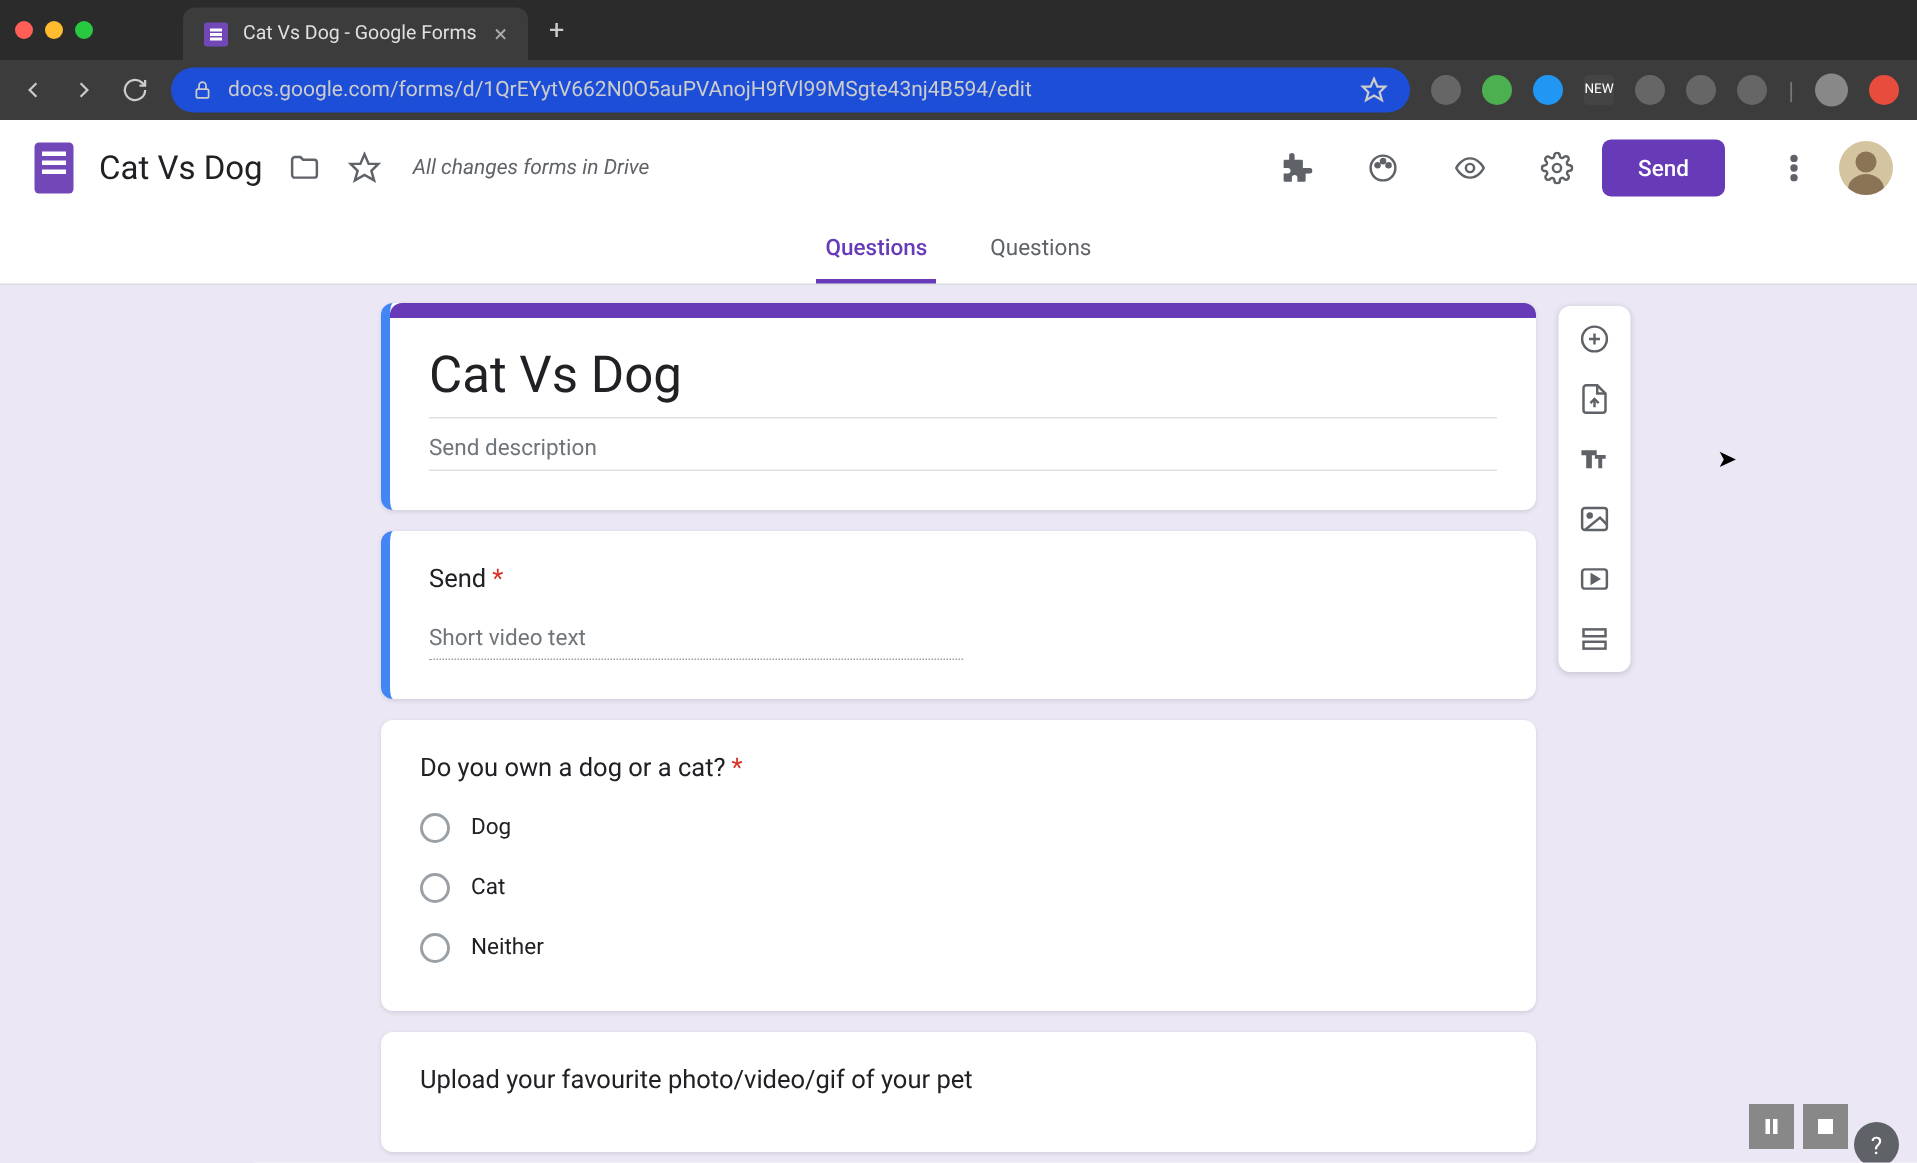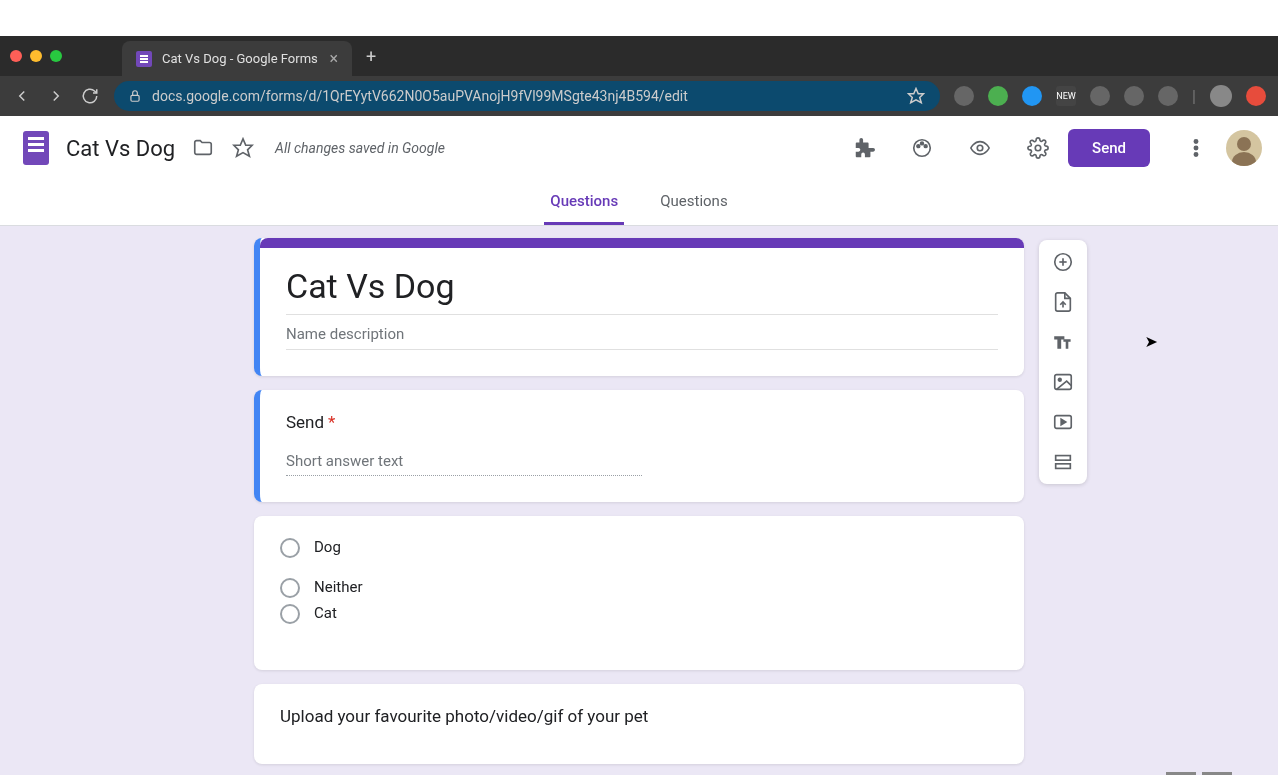--- a/index.html
+++ b/index.html
@@ -1,34 +1,34 @@
 <!DOCTYPE html>
 <html><head>
 <meta charset="utf-8">
 <style>
 * { margin: 0; padding: 0; box-sizing: border-box; font-family: -apple-system, BlinkMacSystemFont, "Segoe UI", Roboto, Arial, sans-serif; }
 body { width: 1278px; height: 775px; overflow: hidden; background: #fff; position: relative; }
 
 
-.browser-top { background: #2b2b2b; height: 40px; display: flex; align-items: center; padding: 0 10px; margin-top: 36px; }
+.browser-top { background: #2b2b2b; height: 40px; display: flex; align-items: center; padding: 0 10px; }
 .traffic-lights { display: flex; gap: 8px; margin-right: 60px; }
 .traffic-light { width: 12px; height: 12px; border-radius: 50%; }
 .tl-red { background: #ff5f57; }
 .tl-yellow { background: #febc2e; }
 .tl-green { background: #28c840; }
 .tab { display: flex; align-items: center; background: #3c3c3c; height: 35px; margin-top: 5px; padding: 0 14px; border-radius: 8px 8px 0 0; color: #e0e0e0; font-size: 13px; gap: 10px; min-width: 230px; }
 .tab-favicon { width: 16px; height: 16px; background: #7248b9; border-radius: 2px; display:flex; align-items:center; justify-content:center; }
 .tab-favicon svg { width:10px; height:10px; fill:#fff;}
 .tab-close { margin-left: auto; color: #aaa; font-size: 16px; cursor:pointer;}
 .new-tab-btn { color: #ccc; font-size: 18px; margin-left: 14px; cursor:pointer;}
 
 .browser-toolbar { background: #3c3c3c; height: 40px; display: flex; align-items: center; padding: 0 12px; gap: 14px; }
 .nav-icon { width: 20px; height: 20px; display: flex; align-items: center; justify-content: center; color: #ccc; cursor:pointer; }
 .nav-icon svg { width:18px; height:18px; stroke:#ccc; fill:none; stroke-width:2;}
-.url-bar { flex: 1; display: flex; align-items: center; background: #0c4a6e; border-radius: 20px; height: 30px; padding: 0 14px; color: #ccc; font-size: 14px; gap:10px; }
+.url-bar { flex: 1; display: flex; align-items: center; background: #1d4ed8; border-radius: 20px; height: 30px; padding: 0 14px; color: #ccc; font-size: 14px; gap:10px; }
 .url-bar .lock { width:14px; height:14px; }
 .url-text { color: #ccc; }
 .star-icon { margin-left: auto; }
 .ext-icons { display: flex; gap: 14px; align-items:center; }
 .ext-icon { width: 20px; height: 20px; border-radius: 50%; background: #555; display:flex; align-items:center; justify-content:center; font-size:9px; color:#fff;}
 .avatar-small { width:22px; height:22px; border-radius:50%; background:#888;}
 .ext-red { width:20px; height:20px; border-radius:50%; background:#e74c3c;}
 
 
 .app-header { height: 64px; display: flex; align-items: center; padding: 0 16px; background:#fff; }
@@ -157,21 +157,21 @@
   <span class="hdr-icon">
     <svg viewBox="0 0 24 24">
         <path d="M3 6a2 2 0 0 1 2-2h4l2 2h8a2 2 0 0 1 2 2v9a2 2 0 0 1-2 2H5a2 2 0 0 1-2-2z"></path>
       </svg>
   </span>
   <span class="hdr-icon">
     <svg viewBox="0 0 24 24">
         <polygon points="12 2 15 9 22 9 17 14 19 21 12 17 5 21 7 14 2 9 9 9"></polygon>
       </svg>
   </span>
-  <span class="save-status">All changes saved in Google</span>
+  <span class="save-status">All changes forms in Drive</span>
 
   <div class="hdr-right">
     <span class="hdr-icon">
       <svg viewBox="0 0 24 24">
           <path d="M20 12h-3V7a1 1 0 0 0-1-1h-5V3a2 2 0 0 0-4 0v3H4a1 1 0 0 0-1 1v5h3a2 2 0 0 1 0 4H3v5a1 1 0 0 0 1 1h5v-3a2 2 0 0 1 4 0v3h5a1 1 0 0 0 1-1v-5h3a2 2 0 0 0 0-4z" fill="#5f6368" stroke="none"></path>
         </svg>
     </span>
     <span class="hdr-icon">
       <svg viewBox="0 0 24 24">
           <circle cx="12" cy="12" r="9"></circle>
@@ -212,42 +212,45 @@
 <div class="form-tabs">
   <div class="form-tab active">Questions</div>
   <div class="form-tab">Questions</div>
 </div>
 
 <div class="canvas">
   <div class="form-body">
 
     <div class="card title-card selected">
       <div class="form-title-big">Cat Vs Dog</div>
-      <div class="form-desc">Name description</div>
+      <div class="form-desc">Send description</div>
     </div>
 
     <div class="card selected">
       <div class="q-label">
         <span>Send</span><span class="req-star">*</span>
       </div>
-      <div class="short-answer">Short answer text</div>
+      <div class="short-answer">Short video text</div>
     </div>
 
     <div class="card">
+      <div class="q-label">
+        <span>Do you own a dog or a cat?</span><span class="req-star">*</span>
+      </div>
       <div class="radio-row">
         <div class="radio-circle"></div>
         <span class="radio-label">Dog</span>
       </div>
+      <div class="radio-row">
+        <div class="radio-circle"></div>
+        <span class="radio-label">Cat</span>
+      </div>
       <div class="radio-row" style="margin-bottom:6px;">
         <div class="radio-circle"></div>
         <span class="radio-label">Neither</span>
-      </div>
-      <div class="radio-row">
-        <div class="radio-circle"></div>
-        <span class="radio-label">Cat</span>
       </div>
     </div>
 
     <div class="card">
       <div class="q-label" style="margin-bottom:12px;">
         <span>Upload your favourite photo/video/gif of your pet</span>
       </div>
     </div>
 
   </div>

